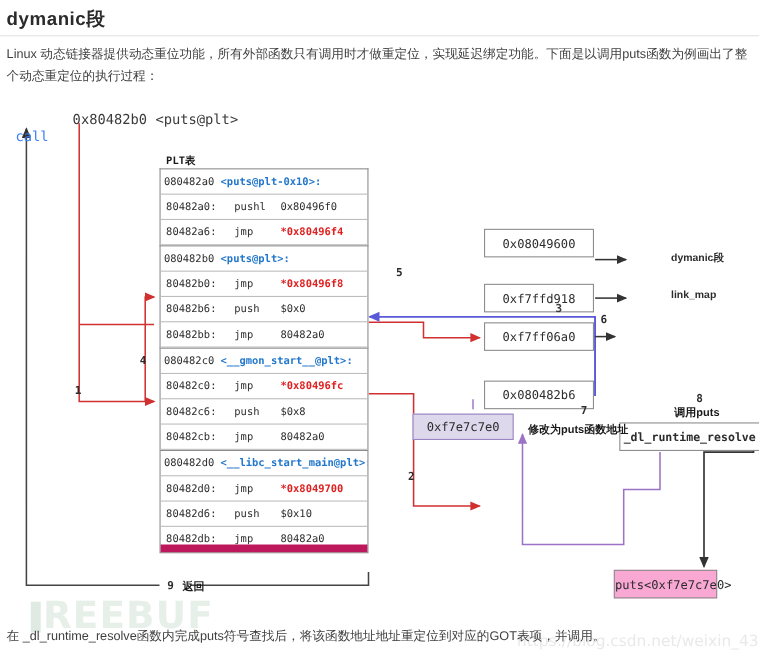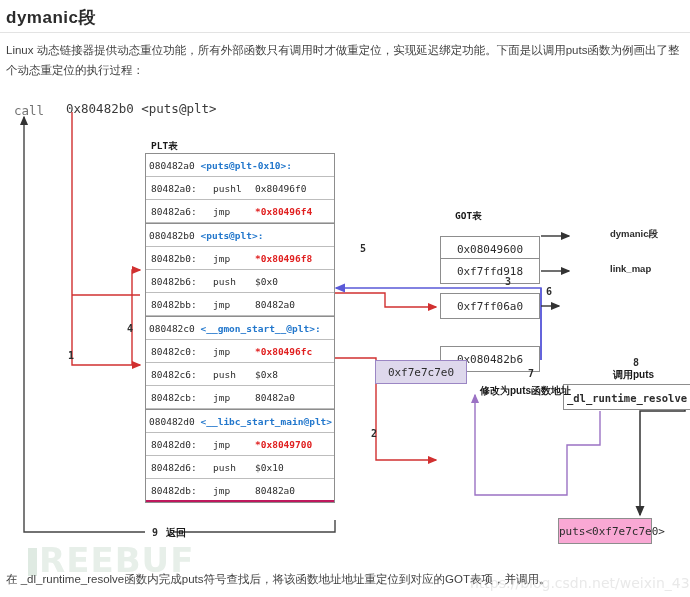--- a/index.html
+++ b/index.html
@@ -62,23 +62,23 @@
   }
 
   .mono {
     font-family: "DejaVu Sans Mono", "Liberation Mono", monospace;
   }
 
   
   #call-label {
     position: absolute;
     left: 14px;
-    top: 8px;
+    top: 21px;
     font-size: 12.5px;
-    color: #737373;
+    color: #3b82f6;
     text-align: center;
   }
   #call-target {
     position: absolute;
     left: 66px;
     top: 6px;
     font-size: 12.5px;
     color: #3a3a3a;
     white-space: nowrap;
   }
@@ -113,50 +113,50 @@
     border-bottom: 1px solid #bdbdbd;
     font-size: 9.5px;
     font-family: "DejaVu Sans Mono", "Liberation Mono", monospace;
     color: #2c2c2c;
     white-space: nowrap;
     padding-left: 5px;
     box-sizing: border-box;
     overflow: hidden;
   }
   .plt-row.header { padding-left: 3px; }
-  .plt-row.lastrow { border-bottom: 2px solid #be185d; }
+  .plt-row.lastrow { border-bottom: 7px solid #be185d; }
   .sym { color: #2277cc; font-weight: bold; text-align: right; }
   .redaddr { color: #e02020; font-weight: bold; }
   .col-addr { display: inline-block; width: 62px; }
   .col-op { display: inline-block; width: 42px; }
 
   
   .got-box {
     position: absolute;
     width: 100px;
     height: 26px;
     line-height: 26px;
     text-align: center;
     border: 1px solid #8d8d8d;
     background: #ffffff;
     font-size: 11px;
     font-family: "DejaVu Sans Mono", "Liberation Mono", monospace;
     color: #2c2c2c;
     box-sizing: border-box;
   }
-  #got-0 { left: 440px; top: 141px; }
+  #got-0 { left: 440px; top: 113px; }
   #got-1 { left: 440px; top: 163px; }
   #got-2 { left: 440px; top: 198px; }
   #got-3 { left: 440px; top: 251px; }
 
   
   #lavender-box {
     position: absolute;
     left: 375px;
-    top: 265px;
+    top: 281px;
     width: 92px;
     height: 24px;
     line-height: 24px;
     text-align: center;
     border: 1px solid #9b86c4;
     background: #ded8ec;
     font-size: 11px;
     font-family: "DejaVu Sans Mono", "Liberation Mono", monospace;
     color: #2c2c2c;
     box-sizing: border-box;

